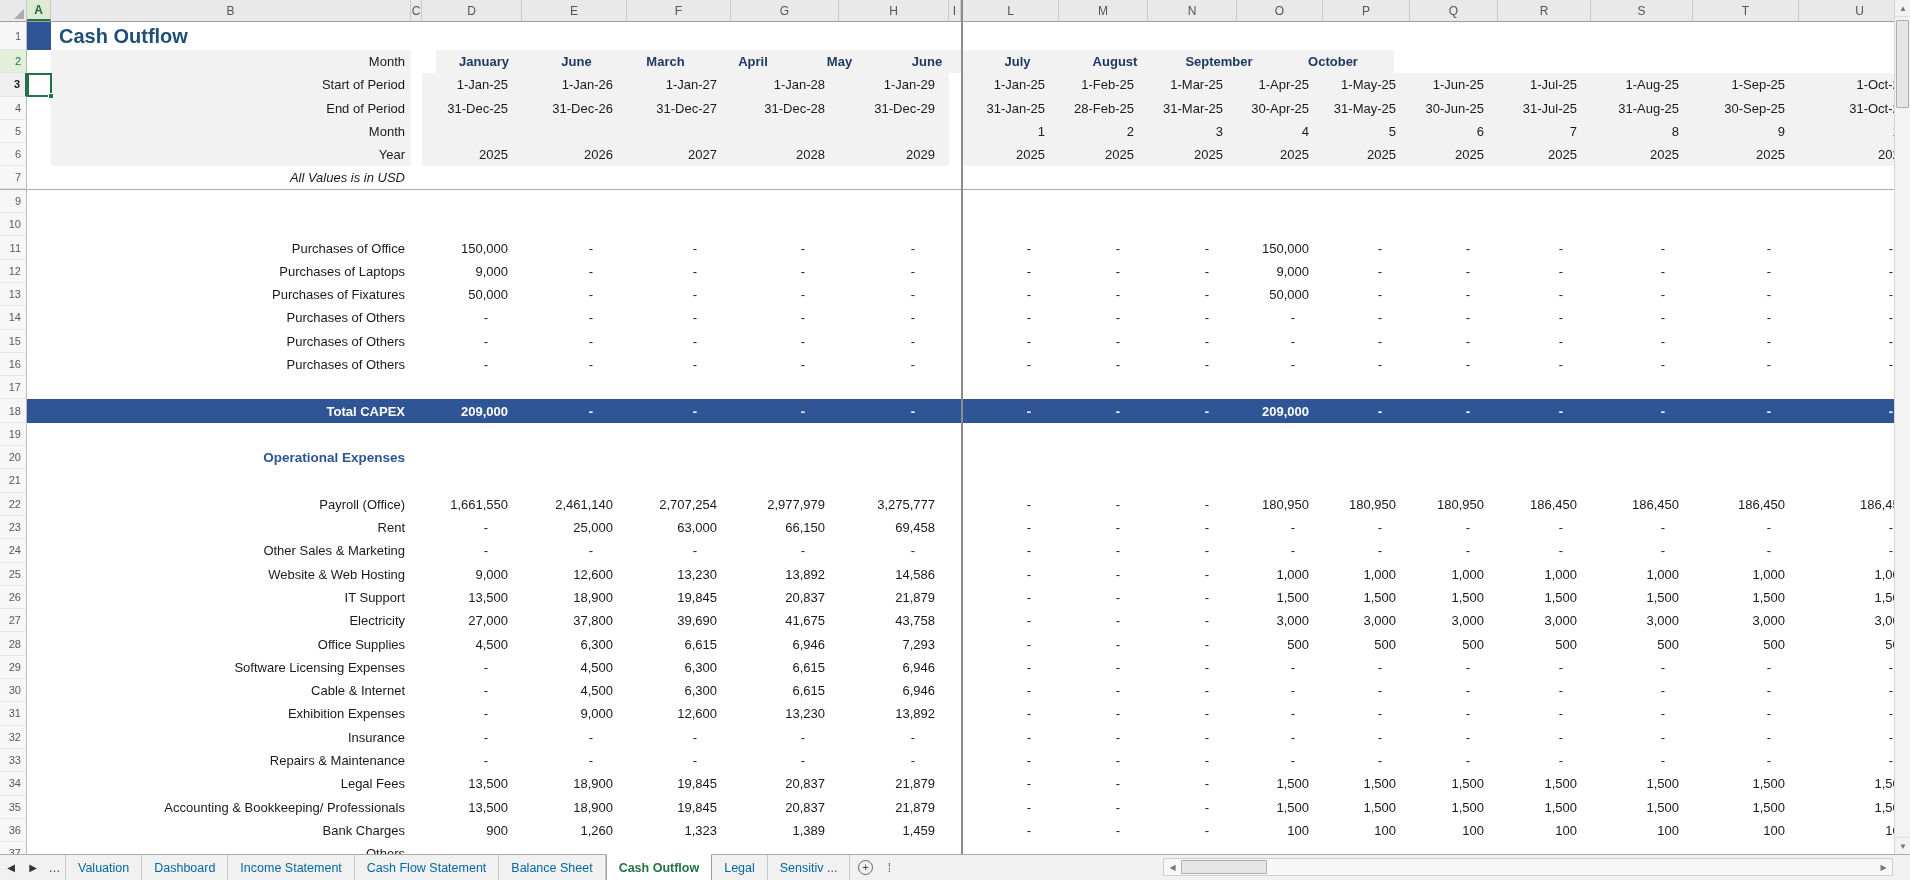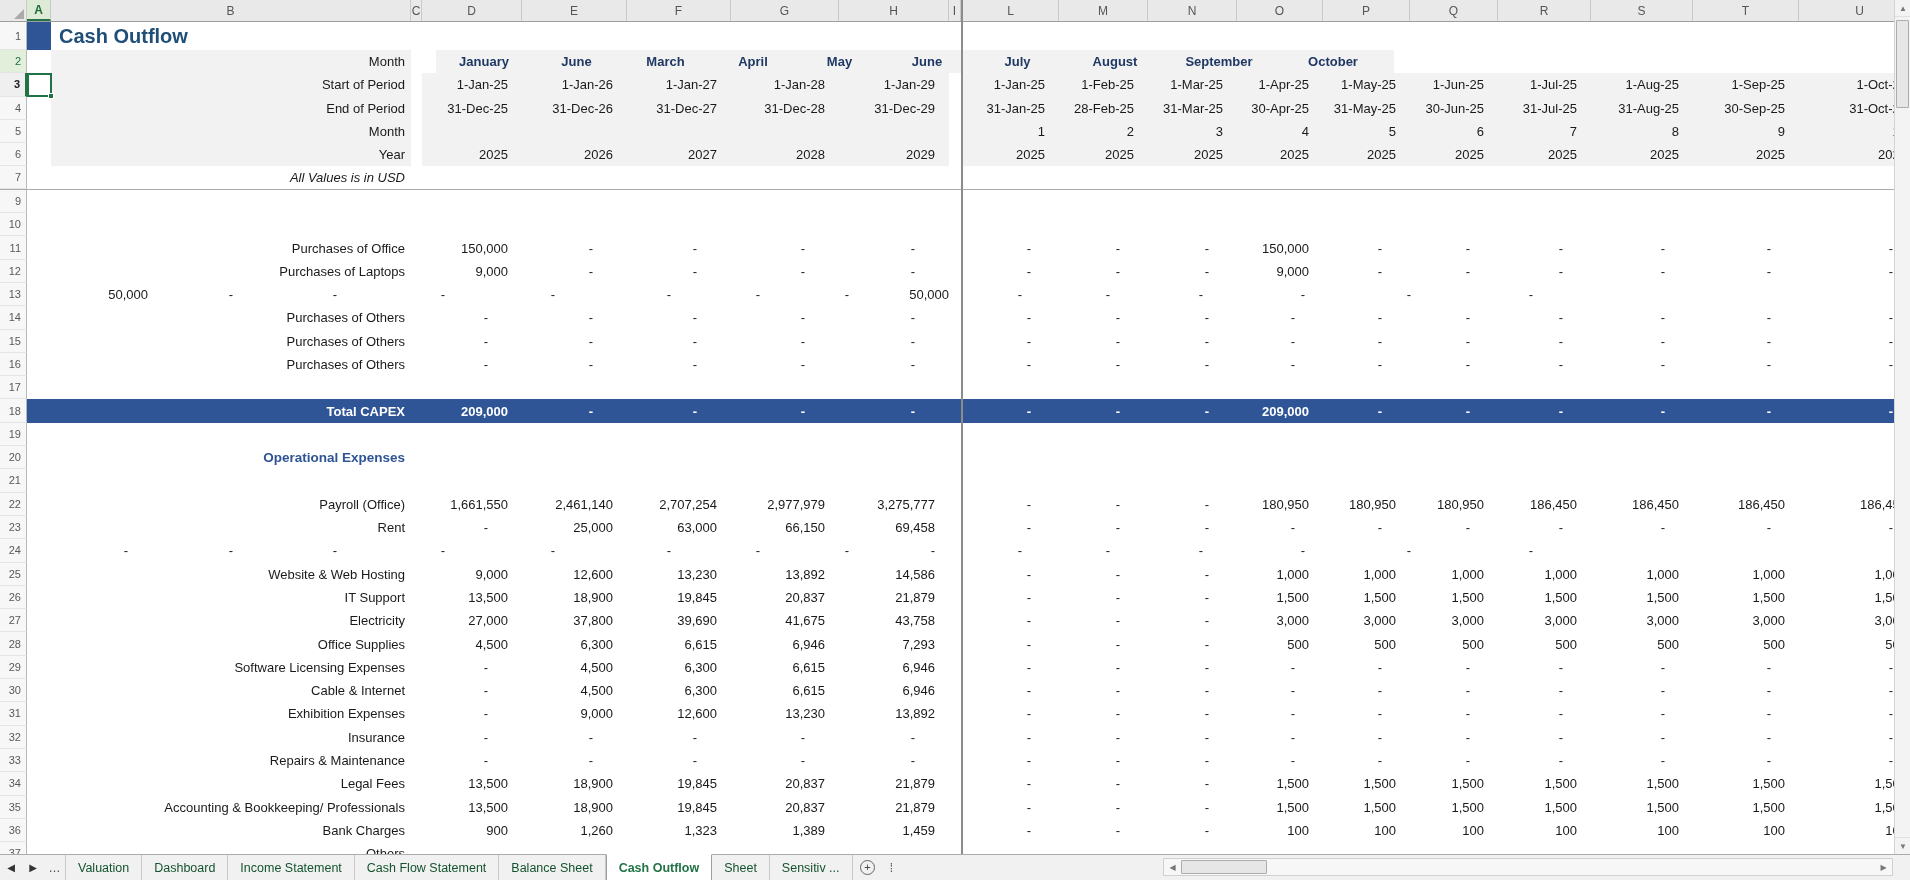--- a/index.html
+++ b/index.html
@@ -54,21 +54,21 @@
   .v-arrow{position:absolute;left:0;width:16px;height:17px;display:flex;align-items:center;justify-content:center;font-size:8px;color:#777;background:#F3F3F3}
   .v-arrow.up{top:0;border-bottom:1px solid #E0E0E0}
   .v-arrow.down{bottom:0;border-top:1px solid #E0E0E0}
   .v-thumb{position:absolute;left:1px;top:20px;width:13px;height:88px;background:#E6E6E6;border:1px solid #ACACAC;border-radius:1px}
 
   
   .tab-bar{position:absolute;left:0;top:854px;width:1910px;height:26px;background:#F1F1F1;border-top:1px solid #ABABAB;display:flex;align-items:stretch}
   .tab-nav{width:22px;display:flex;align-items:center;justify-content:center;font-size:10px;color:#333}
   .tab-overflow{width:22px;display:flex;align-items:center;justify-content:center;font-size:12px;color:#444;border-right:1px solid #C8C8C8}
   .tabs{display:flex;align-items:stretch}
-  .tab{display:flex;align-items:center;padding:0 12px;font-size:12.5px;color:#14532d;border-right:1px solid #C8C8C8;background:transparent;white-space:nowrap}
+  .tab{display:flex;align-items:center;padding:0 12px;font-size:12.5px;color:#0369a1;border-right:1px solid #C8C8C8;background:transparent;white-space:nowrap}
   .tab-active{background:#fff;color:var(--active-tab-green);font-weight:700;border-left:1px solid #9E9E9E;border-right:1px solid #9E9E9E;margin-top:-1px;border-top:1px solid #fff}
   .add-sheet{width:30px;display:flex;align-items:center;justify-content:center}
   .add-sheet .circle{width:15px;height:15px;border:1px solid #666;border-radius:50%;display:flex;align-items:center;justify-content:center;font-size:11px;color:#444;line-height:1}
   .tab-menu-dots{width:18px;display:flex;align-items:center;justify-content:center;color:#555;font-size:12px}
   .h-scrollbar{position:absolute;left:1163px;right:17px;top:858px;height:18px;background:#F7F7F7;border:1px solid #D0D0D0;display:flex;align-items:stretch}
   .h-arrow{width:17px;display:flex;align-items:center;justify-content:center;font-size:8px;color:#777}
   .h-arrow.right{margin-left:auto}
   .h-thumb{width:86px;margin:1px 0;background:#E6E6E6;border:1px solid #ACACAC;border-radius:1px}
 </style>
 </head>
@@ -369,20 +369,21 @@
             <div class="cell num mnum dash" style="width: 93px;">-</div>
             <div class="cell num mnum dash" style="width: 102px;">-</div>
             <div class="cell num mnum dash" style="width: 106px;">-</div>
             <div class="cell num mnum dash" style="width: 122px;">-</div>
           </div>
         </div>
         <div class="row" style="height: 23.3px;">
           <div class="g">13</div>
           <div class="cells">
             <div class="cell" style="width: 24px;"></div>
+            <div class="cell lbl" style="width: 360px;">Purchases of Fixatures</div>
             <div class="cell" style="width: 11px;"></div>
             <div class="cell num" style="width: 100px;">50,000</div>
             <div class="cell num dash" style="width: 105px;">-</div>
             <div class="cell num dash" style="width: 104px;">-</div>
             <div class="cell num dash" style="width: 108px;">-</div>
             <div class="cell num dash" style="width: 110px;">-</div>
             <div class="cell" style="width: 12px;"></div>
             <div class="cell" style="width: 2px;"></div>
             <div class="cell num mnum dash" style="width: 96px;">-</div>
             <div class="cell num mnum dash" style="width: 89px;">-</div>
@@ -643,20 +644,21 @@
             <div class="cell num mnum dash" style="width: 93px;">-</div>
             <div class="cell num mnum dash" style="width: 102px;">-</div>
             <div class="cell num mnum dash" style="width: 106px;">-</div>
             <div class="cell num mnum dash" style="width: 122px;">-</div>
           </div>
         </div>
         <div class="row" style="height: 23.3px;">
           <div class="g">24</div>
           <div class="cells">
             <div class="cell" style="width: 24px;"></div>
+            <div class="cell lbl" style="width: 360px;">Other Sales &amp; Marketing</div>
             <div class="cell" style="width: 11px;"></div>
             <div class="cell num dash" style="width: 100px;">-</div>
             <div class="cell num dash" style="width: 105px;">-</div>
             <div class="cell num dash" style="width: 104px;">-</div>
             <div class="cell num dash" style="width: 108px;">-</div>
             <div class="cell num dash" style="width: 110px;">-</div>
             <div class="cell" style="width: 12px;"></div>
             <div class="cell" style="width: 2px;"></div>
             <div class="cell num mnum dash" style="width: 96px;">-</div>
             <div class="cell num mnum dash" style="width: 89px;">-</div>
@@ -1012,21 +1014,21 @@
     <div class="tab-nav">◀</div>
     <div class="tab-nav">▶</div>
     <div class="tab-overflow">…</div>
     <div class="tabs" id="tabs">
         <div class="tab">Valuation</div>
         <div class="tab">Dashboard</div>
         <div class="tab">Income Statement</div>
         <div class="tab">Cash Flow Statement</div>
         <div class="tab">Balance Sheet</div>
         <div class="tab tab-active">Cash Outflow</div>
-        <div class="tab">Sheet</div>
+        <div class="tab">Legal</div>
         <div class="tab">Sensitiv ...</div>
       </div>
     <div class="add-sheet">
       <div class="circle">+</div>
     </div>
     <div class="tab-menu-dots">⁞</div>
   </div>
 
   <div class="h-scrollbar">
     <div class="h-arrow">◀</div>

